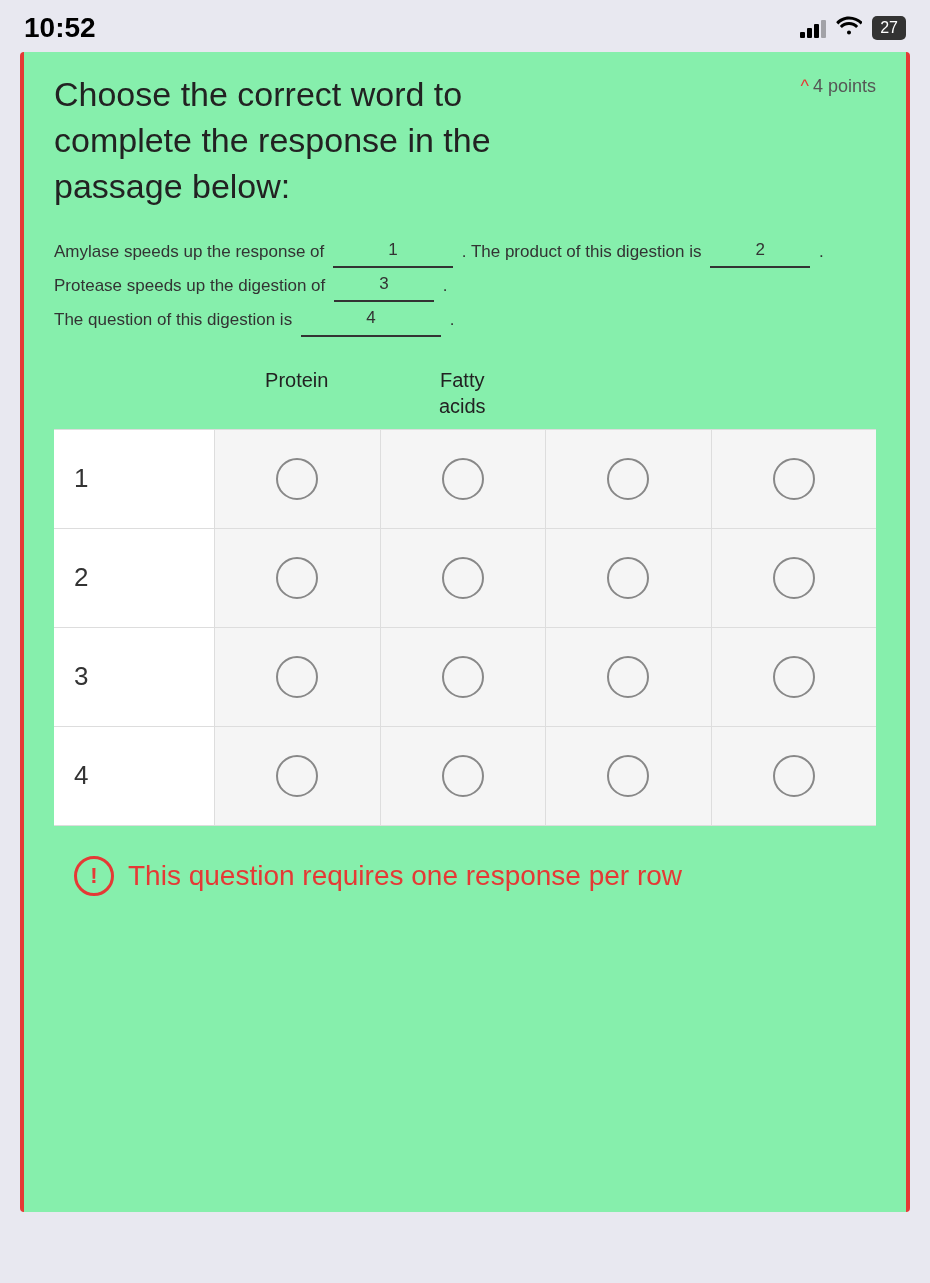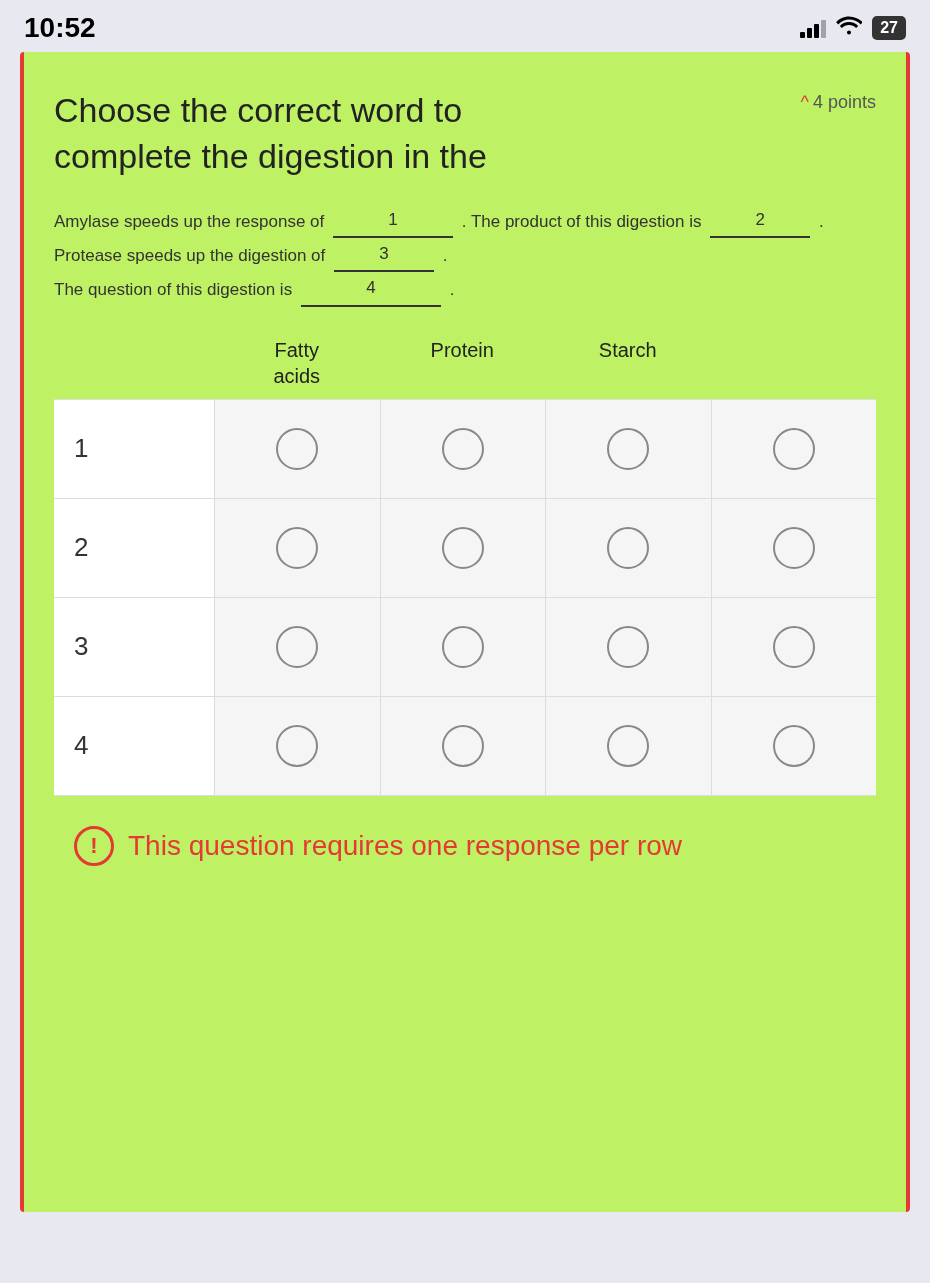--- a/index.html
+++ b/index.html
@@ -49,33 +49,33 @@
 
     .wifi-icon {
       font-size: 22px;
       color: #000;
     }
 
     .battery-badge {
       background: #333;
       color: #fff;
       font-size: 16px;
-      font-weight: 700;
+      font-weight: 400;
       padding: 3px 8px;
       border-radius: 5px;
     }
 
     
     .card {
-      background: #bef264;
+      background: #86efac;
       margin: 0 20px;
       border-radius: 4px;
       border-left: 4px solid #e53935;
       border-right: 4px solid #e53935;
-      padding: 36px 30px 30px 30px;
+      padding: 20px 30px 30px 30px;
       min-height: 1160px;
     }
 
     
     .question-header {
       display: flex;
       justify-content: space-between;
       align-items: flex-start;
       margin-bottom: 20px;
     }
@@ -239,21 +239,22 @@
     </span>
     <span class="battery-badge">27</span>
   </div>
 </div>
 
 <div class="card">
 
   <div class="question-header">
     <div class="question-title">
       <span>Choose the correct word to</span><br>
-      <span>complete the digestion in the</span><br>
+      <span>complete the response in the</span><br>
+      <span>passage below:</span>
     </div>
     <div class="points-badge">
       <span class="points-caret">^</span>
       <span>4 points</span>
     </div>
   </div>
 
   <div class="passage-area">
     <span>Amylase speeds up the response of</span>
     <span class="blank"><span class="blank-num">1</span></span>
@@ -265,23 +266,22 @@
     <br>
     <span>The question of this digestion is</span>
     <span class="blank" style="min-width:140px;"><span class="blank-num">4</span></span>
     <span>.</span>
   </div>
 
   <div class="table-wrapper">
 
     <div class="col-headers">
       <div class="col-header-empty"></div>
+      <div class="col-header">Protein</div>
       <div class="col-header">Fatty<br>acids</div>
-      <div class="col-header">Protein</div>
-      <div class="col-header">Starch</div>
     </div>
 
     <div class="matrix-row">
       <div class="row-label-cell">1</div>
       <div class="radio-cell">
         <input type="radio" name="row1" class="radio-circle" style="">
       </div>
       <div class="radio-cell">
         <input type="radio" name="row1" class="radio-circle" style="">
       </div>

